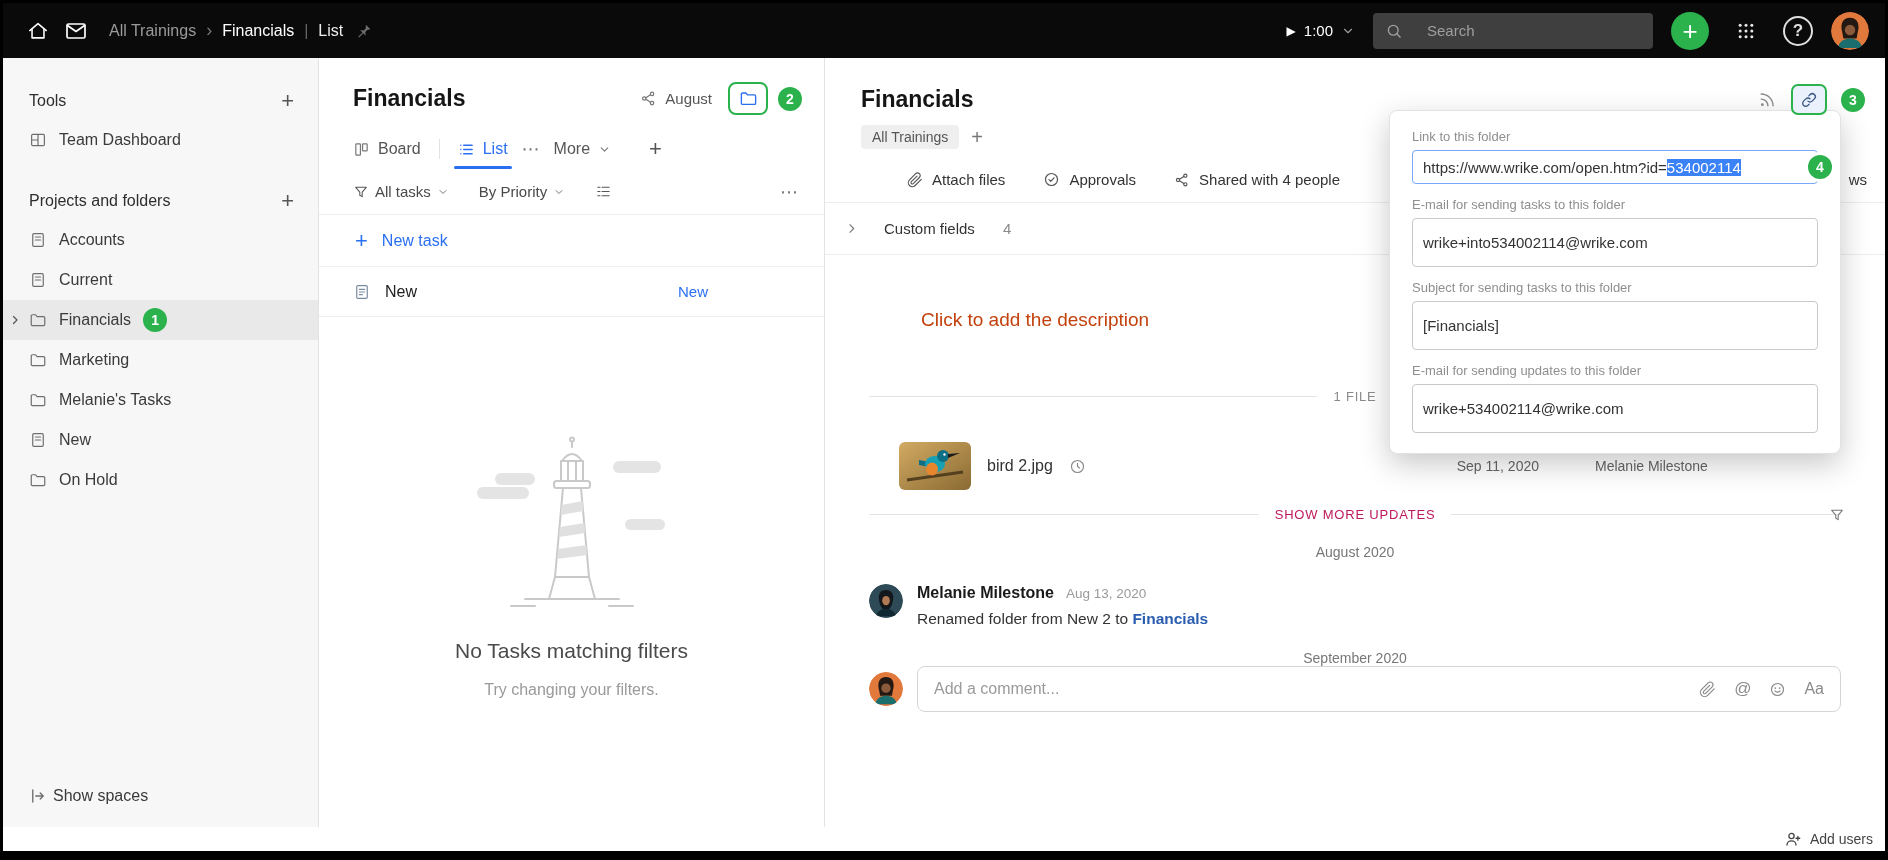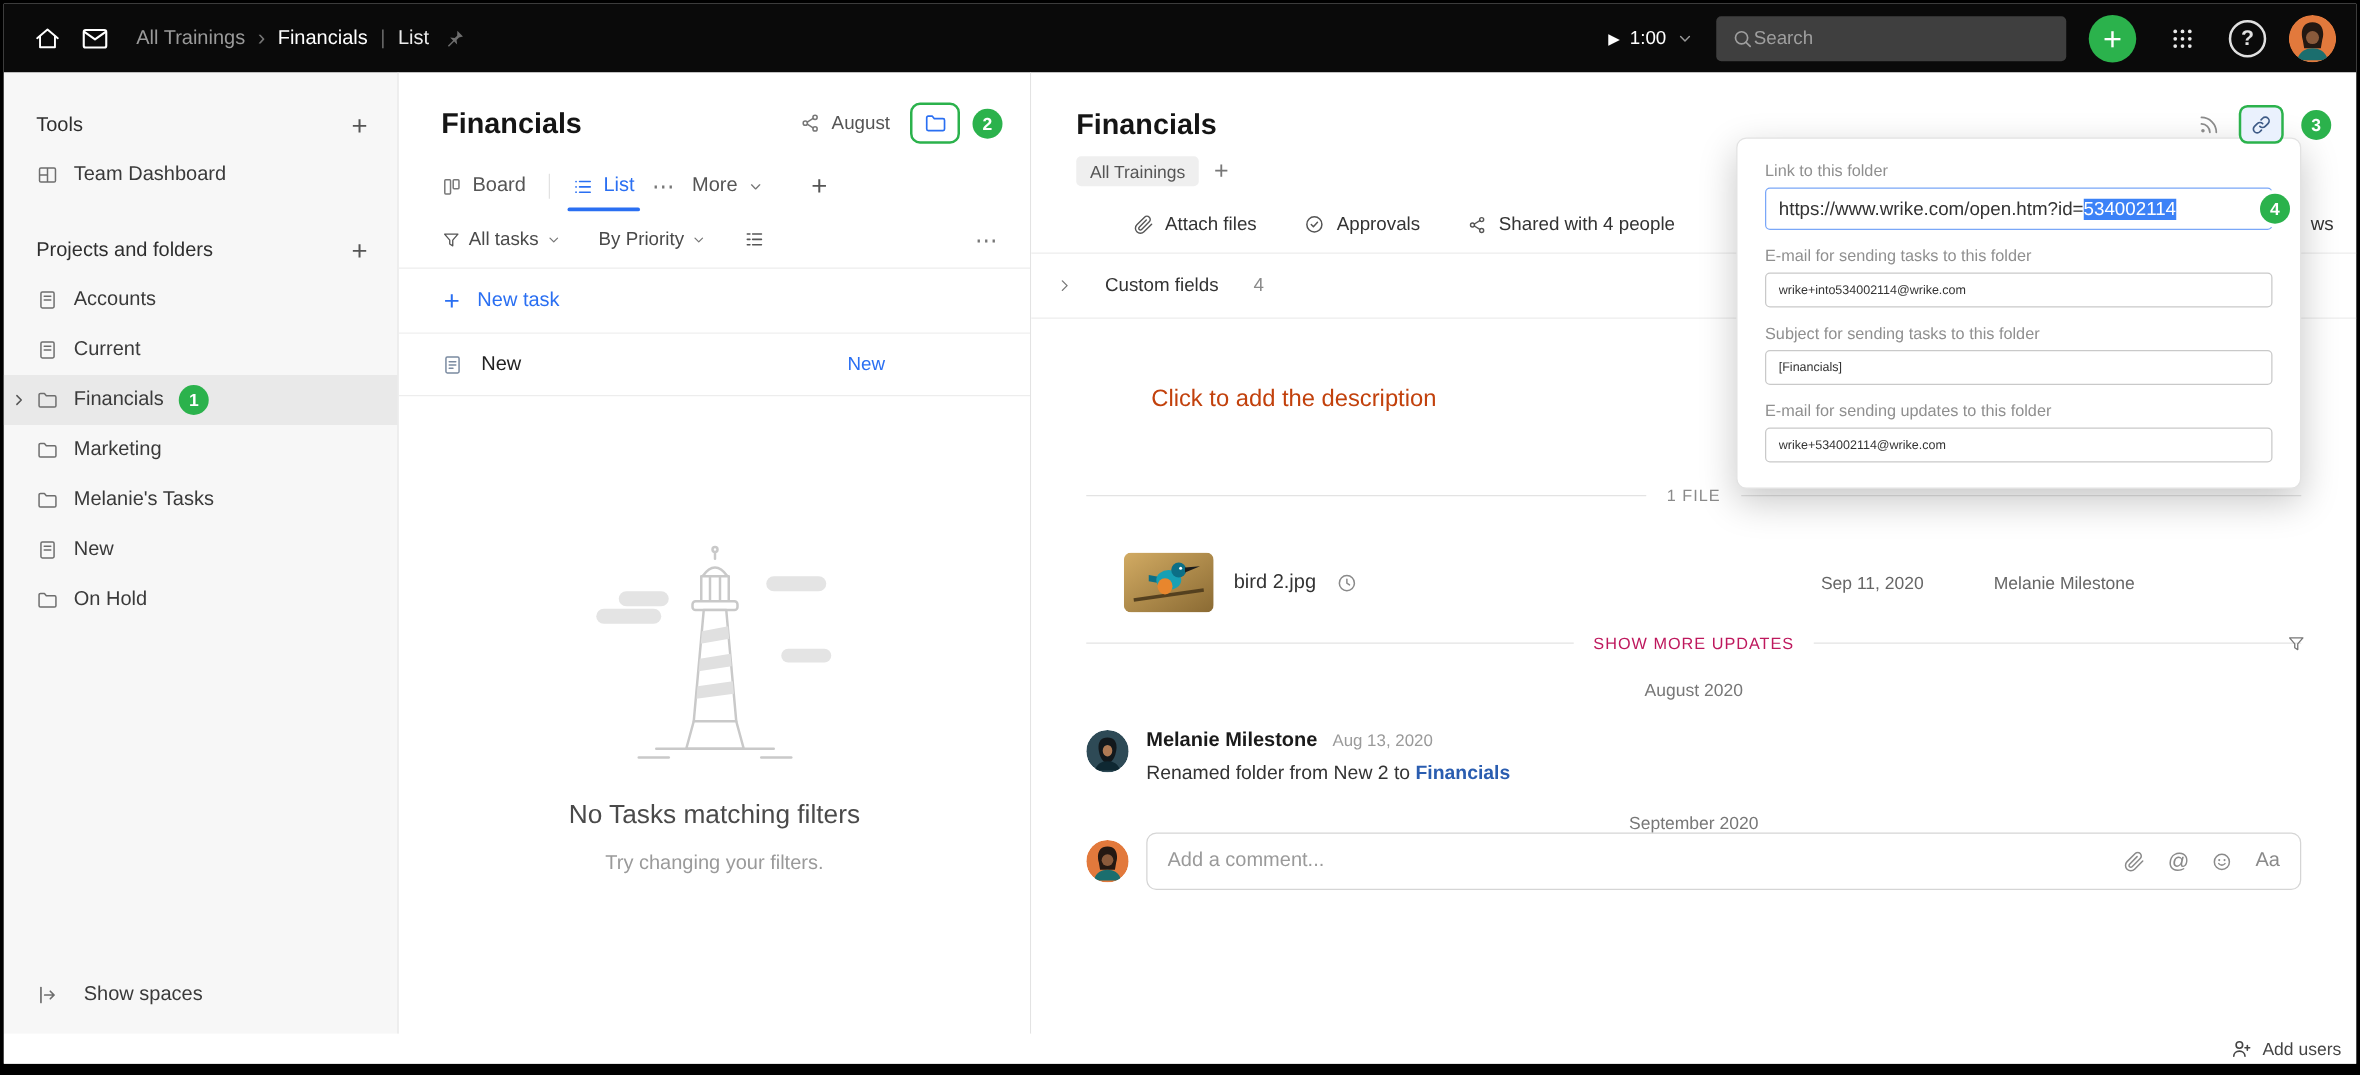--- a/index.html
+++ b/index.html
@@ -16,21 +16,21 @@
   .crumb-root { color:#9a9a9a; }
   .crumb-sep { color:#777; font-size:18px; }
   .crumb-cur { color:#fff; }
   .crumb-pipe { color:#666; }
   .crumb-view { color:#ececec; }
   .pin { color:#d8d8d8; margin-left:2px; }
   .tb-right { margin-left:auto; display:flex; align-items:center; gap:18px; }
   .timer { display:flex; align-items:center; gap:8px; color:#fff; font-size:15px; cursor:pointer; }
   .timer .chev { color:#9a9a9a; }
   .searchbox { width:280px; height:36px; background:#3f3f3f; border-radius:4px; display:flex;
-               align-items:center; padding:0 12px; gap:0; color:#9f9f9f; }
+               align-items:center; padding:0 12px; gap:24px; color:#9f9f9f; }
   .searchbox input { background:transparent; border:none; outline:none; color:#ddd; font-size:15px;
                      width:100%; font-family:inherit; }
   .searchbox input::placeholder { color:#9f9f9f; }
   .green-plus { width:38px; height:38px; border-radius:50%; background:#2bb24c; color:#fff; font-size:26px;
                 display:flex; align-items:center; justify-content:center; cursor:pointer; line-height:1; }
   .help-circle { width:30px; height:30px; border:2px solid #e0e0e0; border-radius:50%; color:#e0e0e0;
                  font-size:17px; font-weight:700; display:flex; align-items:center; justify-content:center; cursor:pointer; }
   .avatar { width:38px; height:38px; border-radius:50%; overflow:hidden; flex:none; cursor:pointer; }
   .avatar svg { display:block; }
 
@@ -43,21 +43,21 @@
   .side-h { display:flex; align-items:center; justify-content:space-between; padding:0 24px 0 26px;
             height:38px; font-size:16px; color:#2e2e2e; }
   .side-plus { color:#555; font-size:22px; cursor:pointer; line-height:1; }
   .side-item { display:flex; align-items:center; gap:12px; height:40px; padding:0 24px 0 26px;
                font-size:16px; color:#3a3a3a; cursor:pointer; position:relative; }
   .side-item.selected { background:#e9e9e9; }
   .side-item .expander { position:absolute; left:6px; color:#555; display:flex; }
   .sec-gap { height:22px; }
   .badge { width:24px; height:24px; border-radius:50%; background:#2bb24c; color:#fff; font-size:14px;
            font-weight:700; display:flex; align-items:center; justify-content:center; flex:none; }
-  .show-spaces { margin-top:auto; display:flex; align-items:center; gap:20px; padding:0 26px 22px;
+  .show-spaces { margin-top:auto; display:flex; align-items:center; gap:6px; padding:0 26px 22px;
                  font-size:16px; color:#3a3a3a; cursor:pointer; }
   .ic { display:inline-flex; flex:none; color:#6e6e6e; }
 
   
   .middle { width:506px; border-right:1px solid #e3e3e3; background:#fff; display:flex;
             flex-direction:column; flex:none; }
   .m-head { display:flex; align-items:center; padding:24px 22px 0 34px; gap:10px; }
   .m-title { font-size:23px; font-weight:700; color:#151515; }
   .m-shared { margin-left:auto; display:flex; align-items:center; gap:8px; color:#555; font-size:15px; cursor:pointer; }
   .hl-box { width:40px; height:33px; border:2px solid #2bb24c; border-radius:8px; background:#fff;
@@ -131,21 +131,21 @@
   .nc-input input { flex:1; border:none; outline:none; font-size:16px; font-family:inherit; color:#333; }
   .nc-input input::placeholder { color:#9a9a9a; }
   .nc-ic { color:#8a8a8a; cursor:pointer; display:flex; align-items:center; font-size:16px; }
 
   
   .popup { position:absolute; top:52px; right:44px; width:452px; background:#fff;
            border:1px solid #e2e2e2; border-radius:8px; box-shadow:0 10px 30px rgba(0,0,0,.22);
            padding:16px 22px 20px; z-index:10; }
   .pp-label { font-size:13px; color:#8f8f8f; margin:13px 0 6px; }
   .pp-label.first { margin-top:2px; }
-  .pp-input { width:100%; height:28px; border:1px solid #c9c9c9; border-radius:4px; font-size:10px;
+  .pp-input { width:100%; height:49px; border:1px solid #c9c9c9; border-radius:4px; font-size:15px;
               color:#333; padding:0 10px; font-family:inherit; outline:none; }
   .pp-linkwrap { position:relative; }
   .fake-input { height:34px; border:1px solid #7aa7f8; border-radius:4px; display:flex; align-items:center;
                 padding:0 10px; font-size:15px; color:#333; white-space:nowrap; overflow:hidden; cursor:text; }
   .sel { background:#3c82f7; color:#fff; }
   .pp-badge { position:absolute; right:-14px; top:50%; transform:translateY(-50%);
               box-shadow:0 0 0 3px #fff; }
 
   
   .bottombar { height:24px; background:#fff; display:flex; align-items:center; justify-content:flex-end;

